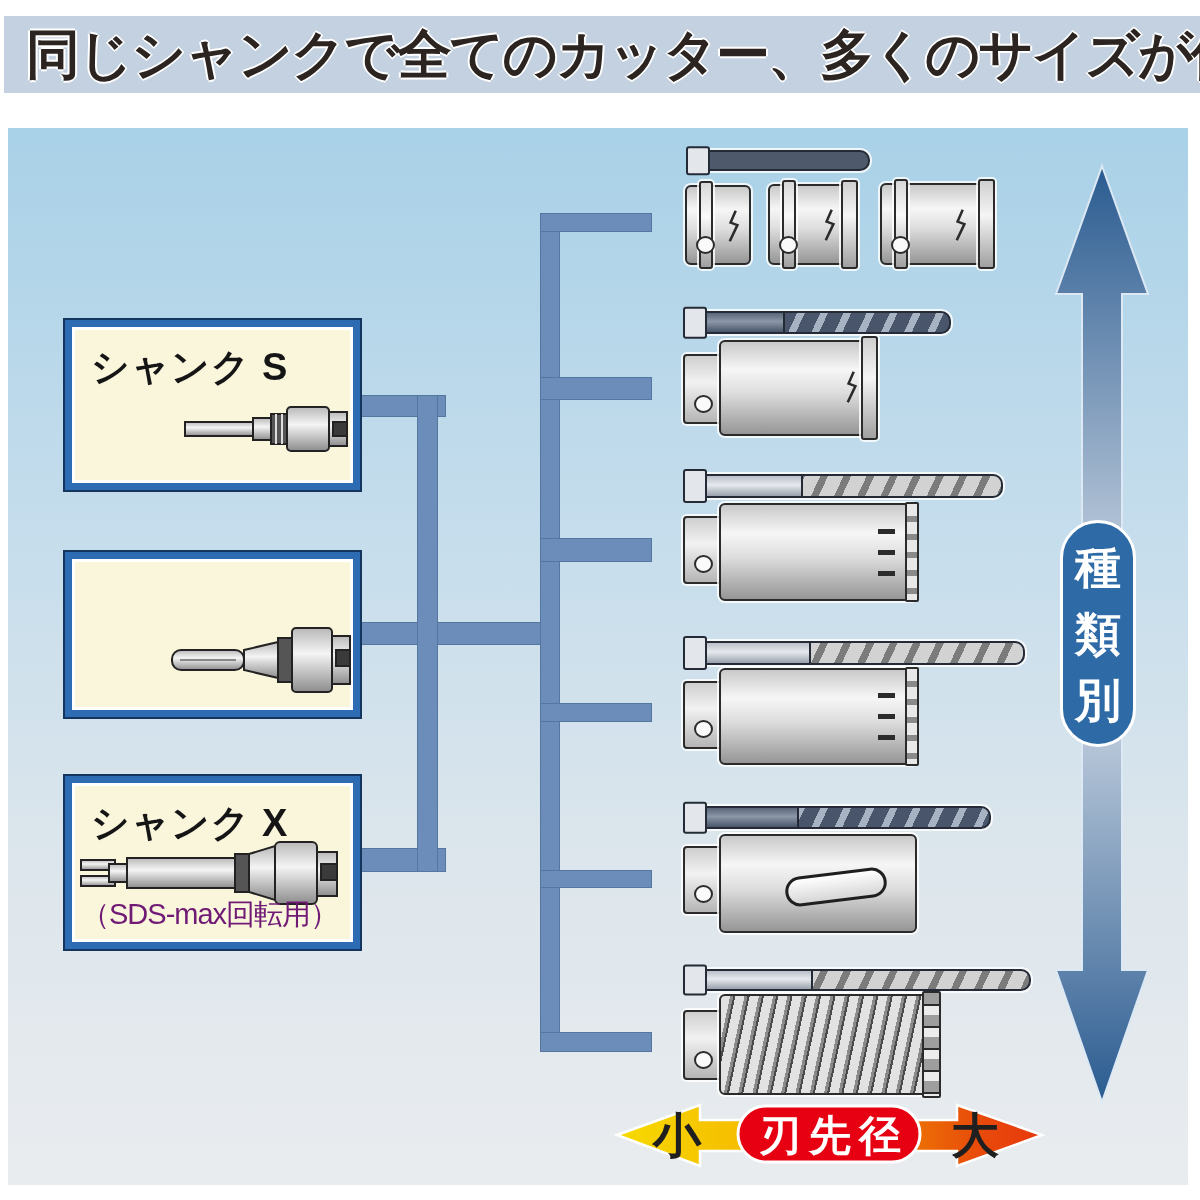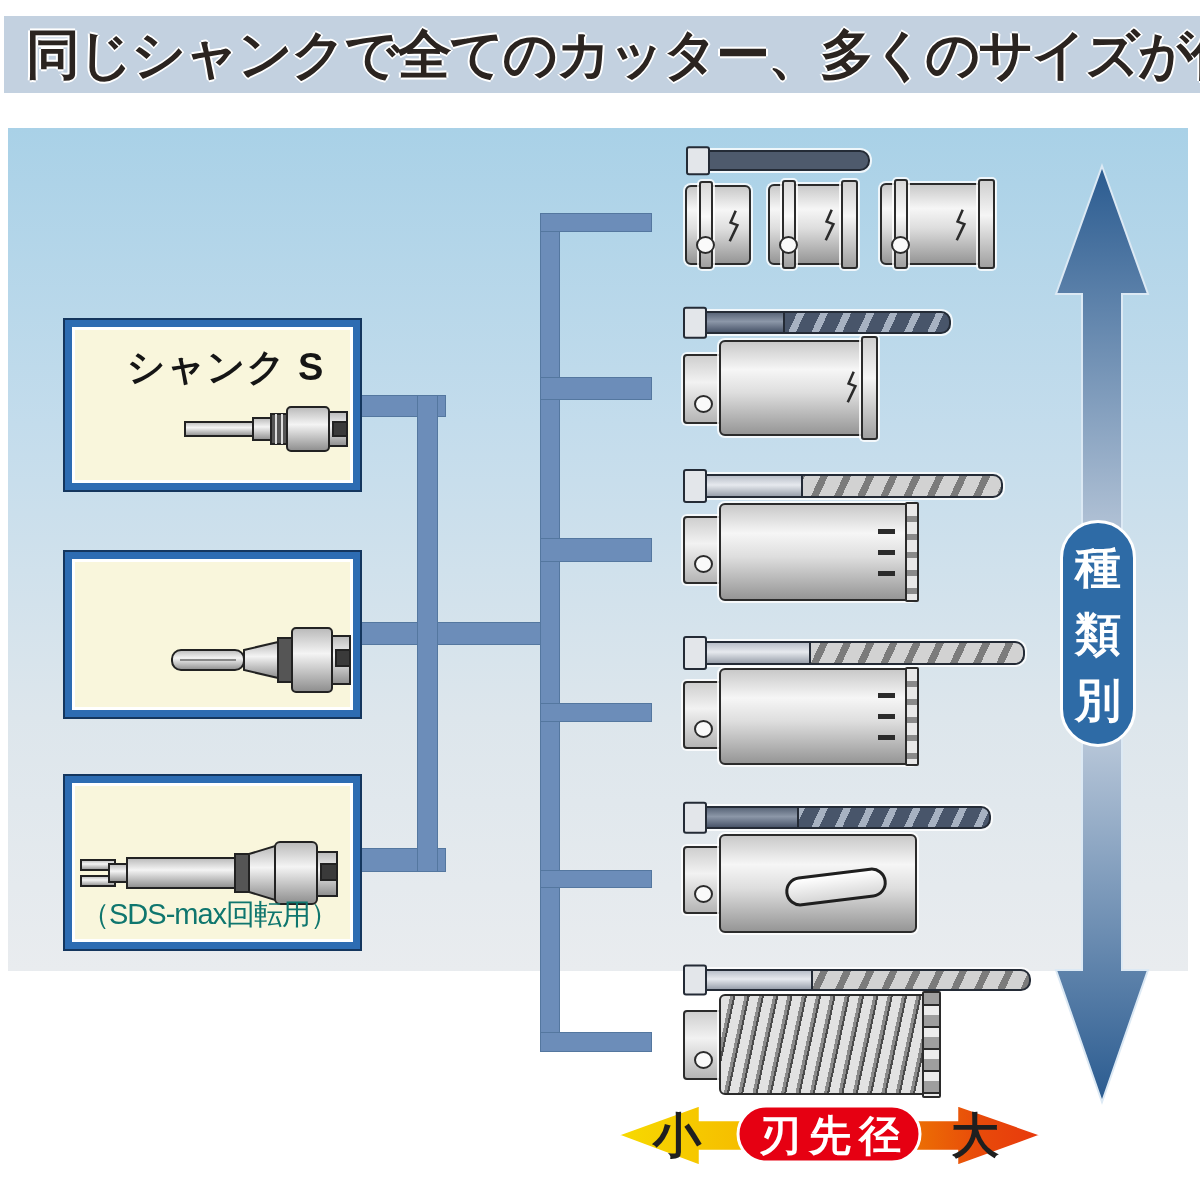--- a/index.html
+++ b/index.html
@@ -6,31 +6,31 @@
   body{font-family:"Liberation Sans","DejaVu Sans",sans-serif;background:#fff;}
   .page{position:relative;width:1200px;height:1200px;background:#ffffff;overflow:hidden;}
 
   
   .header-band{position:absolute;left:4px;top:16px;width:1196px;height:77px;background:#c3d1e0;}
   .header-title{white-space:nowrap;overflow:hidden;font-size:54px;font-weight:900;color:#2b2420;
     line-height:77px;padding-left:22px;letter-spacing:-2px;
     text-shadow:-2px 0 0 #fff,2px 0 0 #fff,0 -2px 0 #fff,0 2px 0 #fff;}
 
   
-  .panel{position:absolute;left:8px;top:128px;width:1180px;height:843px;
-    background:linear-gradient(180deg,#a9d1e7 0%,#c3dcec 35%,#dde6ec 70%,#e9eceF 100%);text-align:center;}
+  .panel{position:absolute;left:8px;top:128px;width:1180px;height:1057px;
+    background:linear-gradient(180deg,#a9d1e7 0%,#c3dcec 35%,#dde6ec 70%,#e9eceF 100%);}
 
   
   .conn{position:absolute;background:#6c8db9;box-shadow:inset 0 0 0 1px #54779f;}
 
   
   .shank-box{position:absolute;left:55px;width:295px;background:#f9f6dc;
     border:2px solid #14365e;box-shadow:inset 0 0 0 7px #2d6cb2,inset 0 0 0 10px #ffffff;}
   .shank-label{font-size:38px;font-weight:bold;color:#151515;margin:22px 0 0 26px;letter-spacing:1px;}
-  .shank-note{position:absolute;left:16px;bottom:14px;font-size:29px;color:#0f766e;letter-spacing:-1px;}
+  .shank-note{position:absolute;left:16px;bottom:14px;font-size:29px;color:#701a75;letter-spacing:-1px;}
   .shank-art{position:absolute;}
 
   
   .cup,.cbody,.neck,.endcap,.flange{position:absolute;border:2px solid #2b2b2b;border-radius:6px;
     background:linear-gradient(180deg,#c9c9c9 0%,#f6f6f6 30%,#dedede 55%,#969696 100%);
     box-shadow:0 0 0 2px rgba(255,255,255,.8);}
   .neck{border-radius:4px;background:linear-gradient(180deg,#cfcfcf,#f2f2f2 40%,#b5b5b5);}
   .flange{left:12px;top:-6px;bottom:-6px;width:10px;border-radius:3px;
     background:linear-gradient(180deg,#d8d8d8,#fafafa 40%,#a0a0a0);}
   .endcap{right:-3px;top:-6px;bottom:-6px;width:13px;border-radius:3px;
@@ -123,20 +123,21 @@
         <line x1="10" y1="40" x2="66" y2="40" stroke="#888" stroke-width="2"></line>
         <polygon points="74,30 108,22 108,58 74,50" fill="url(#gL)" stroke="#222" stroke-width="2"></polygon>
         <rect x="108" y="18" width="14" height="44" fill="#555" stroke="#222" stroke-width="2"></rect>
         <rect x="122" y="8" width="40" height="64" rx="4" fill="url(#gL)" stroke="#222" stroke-width="2"></rect>
         <rect x="162" y="16" width="18" height="48" fill="url(#gL)" stroke="#222" stroke-width="2"></rect>
         <rect x="166" y="30" width="14" height="16" fill="#3a3a3a" stroke="#222" stroke-width="2"></rect>
       </svg>
     </div>
 
     <div class="shank-box" style="top:646px;height:173px;">
+      <div class="shank-label">シャンク X</div>
       <svg class="shank-art" style="left:14px;top:62px;" width="270" height="70" viewBox="0 0 270 70">
         <defs>
             <linearGradient id="gX" x1="0" y1="0" x2="0" y2="1">
           <stop offset="0" stop-color="#b9b9b9"></stop>
               <stop offset=".4" stop-color="#f4f4f4"></stop>
               <stop offset="1" stop-color="#8d8d8d"></stop>
         </linearGradient>
           </defs>
         <rect x="2" y="22" width="34" height="10" fill="url(#gX)" stroke="#222" stroke-width="2"></rect>
         <rect x="2" y="38" width="34" height="10" fill="url(#gX)" stroke="#222" stroke-width="2"></rect>

